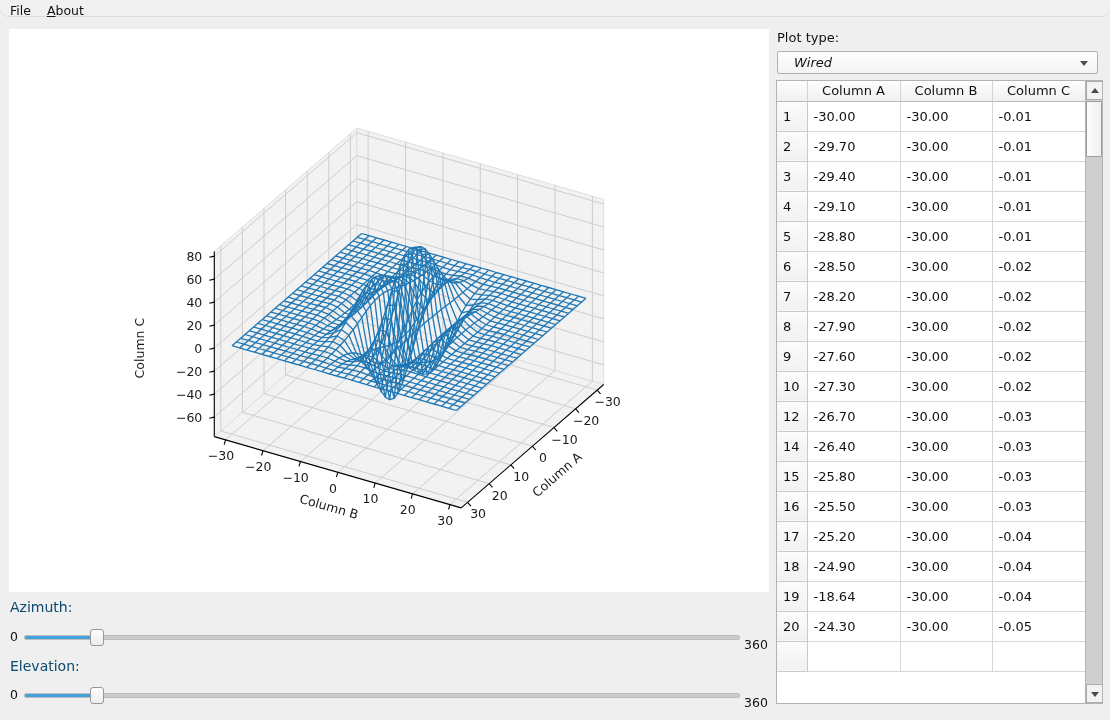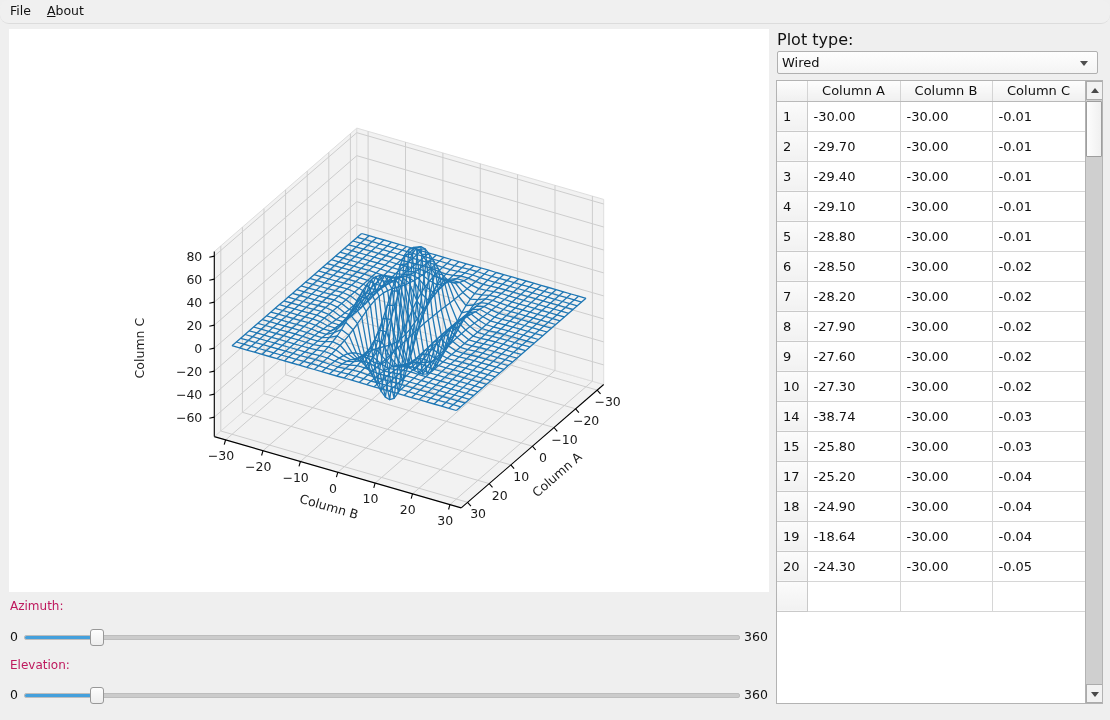--- a/index.html
+++ b/index.html
@@ -1,43 +1,43 @@
 <!DOCTYPE html>
 <html><head>
 <meta charset="utf-8">
 <style>
   * { margin:0; padding:0; box-sizing:border-box; }
   html,body { width:1110px; height:720px; overflow:hidden;
     font-family:"DejaVu Sans","Liberation Sans",sans-serif; background:#efefef; color:#111; }
 
   
-  #menubar { position:absolute; left:0; top:0; width:1110px; height:24px;
+  #menubar { position:absolute; left:0; top:0; width:1110px; height:17px;
     background:#f0f0f0; border-bottom:1px solid #dcdcdc; padding-left:2px;border-radius:9px; }
   .menu-item { display:inline-block; padding:2px 8px 0 8px; font-size:12.5px; height:20px; cursor:default; }
   .menu-item .u { text-decoration:underline; }
 
   
   #figure { position:absolute; left:9px; top:29px; width:760px; height:563px; background:#ffffff; }
 
   
-  .ctl-label { position:absolute; left:10px; font-size:12px; color:#be185d;text-align:right; }
+  .ctl-label { position:absolute; left:10px; font-size:14px; color:#0c4a6e;text-align:right; }
   .slider-row { position:absolute; left:0; width:770px; height:20px; }
   .slider-min { position:absolute; left:10px; top:0px; font-size:12.5px; }
-  .slider-max { position:absolute; left:744px; top:0px; font-size:12.5px; }
+  .slider-max { position:absolute; left:744px; top:8px; font-size:12.5px; }
   .slider-track { position:absolute; left:24px; top:6px; width:716px; height:5px;
     background:#cbcbcb; border-radius:2px; border:1px solid #bdbdbd; }
   .slider-fill { position:absolute; left:0; top:0; height:3px; background:#44a0dc; border-radius:2px; }
   .slider-handle { position:absolute; top:-7px; width:14px; height:17px; background:linear-gradient(#fdfdfd,#ededed);
     border:1px solid #989898; border-radius:3px; }
 
   
-  #plot-type-label { position:absolute; left:777px; top:30px; font-size:16px; }
+  #plot-type-label { position:absolute; left:777px; top:30px; font-size:13px; }
   #combo { position:absolute; left:777px; top:51px; width:321px; height:23px;
     background:linear-gradient(#fefefe,#f4f4f4); border:1px solid #b0b0b0; border-radius:2px;
-    font-size:13px; line-height:21px; padding-left:4px; }
+    font-size:13px; line-height:21px; padding-left:16px;font-style:italic; }
   #combo-arrow { position:absolute; right:9px; top:9px; width:0; height:0;
     border-left:4px solid transparent; border-right:4px solid transparent; border-top:5px solid #4f4f4f; }
 
   #table-wrap { position:absolute; left:776px; top:80px; width:327px; height:624px;
     border:1px solid #b3b3b3; background:#ffffff; overflow:hidden; }
   table { border-collapse:collapse; table-layout:fixed; width:308px; }
   th,td { font-weight:normal; font-size:13px; overflow:hidden; white-space:nowrap; }
   thead th { height:20px; background:linear-gradient(#fdfdfd,#f0f0f0);
     border-right:1px solid #d4d4d4; border-bottom:1px solid #b9b9b9; text-align:center; }
   thead th.corner { border-right:1px solid #d4d4d4; }
@@ -296,28 +296,40 @@
           <td class="val">-30.00</td>
           <td class="val">-0.02</td>
         </tr>
         <tr>
           <td class="rownum">10</td>
           <td class="val">-27.30</td>
           <td class="val">-30.00</td>
           <td class="val">-0.02</td>
         </tr>
         <tr>
+          <td class="rownum">12</td>
+          <td class="val">-26.70</td>
+          <td class="val">-30.00</td>
+          <td class="val">-0.03</td>
+        </tr>
+        <tr>
           <td class="rownum">14</td>
-          <td class="val">-38.74</td>
+          <td class="val">-26.40</td>
           <td class="val">-30.00</td>
           <td class="val">-0.03</td>
         </tr>
         <tr>
           <td class="rownum">15</td>
           <td class="val">-25.80</td>
+          <td class="val">-30.00</td>
+          <td class="val">-0.03</td>
+        </tr>
+        <tr>
+          <td class="rownum">16</td>
+          <td class="val">-25.50</td>
           <td class="val">-30.00</td>
           <td class="val">-0.03</td>
         </tr>
         <tr>
           <td class="rownum">17</td>
           <td class="val">-25.20</td>
           <td class="val">-30.00</td>
           <td class="val">-0.04</td>
         </tr>
         <tr>

